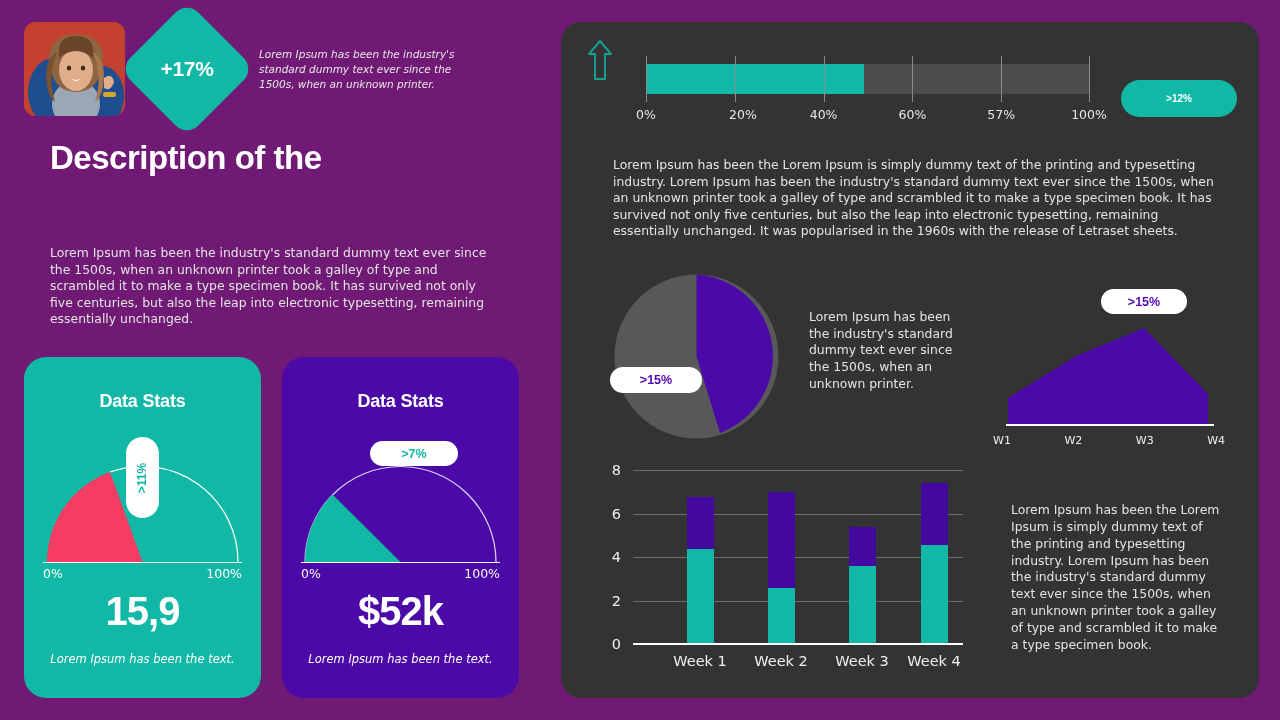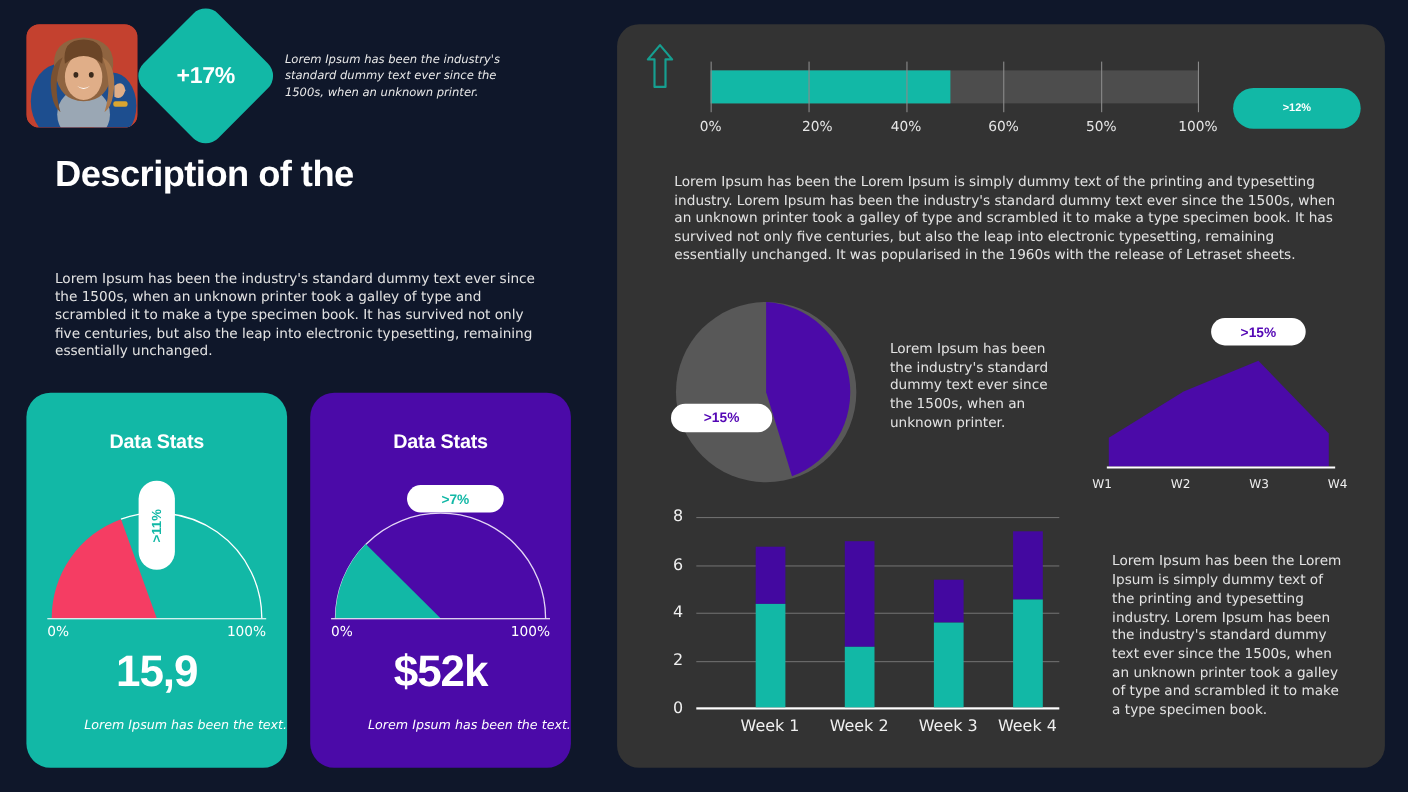--- a/index.html
+++ b/index.html
@@ -2,21 +2,21 @@
 <html><head>
 <meta charset="utf-8">
 <style>
   * { box-sizing: border-box; margin: 0; padding: 0; }
   html, body {
     width: 1280px; height: 720px;
     background: #2b2b2b;
     font-family: "Liberation Sans", sans-serif;
     overflow: hidden;
   }
-  .slide { position: relative; width: 1280px; height: 720px; background: #0f172a; }
+  .slide { position: relative; width: 1280px; height: 720px; background: #701a75; }
 
   
   .left-col { position: absolute; left: 0; top: 0; width: 556px; height: 720px; }
 
   .photo {
     position: absolute; left: 24px; top: 22px; width: 101px; height: 94px;
     border-radius: 12px; overflow: hidden;
     background: #c0392b;
   }
   .photo svg { display: block; width: 101px; height: 94px; }
@@ -80,21 +80,21 @@
     font-family: "DejaVu Sans", sans-serif;
   }
 
   .big-value {
     position: absolute; top: 232px; left: 0; width: 100%;
     text-align: center; color: #ffffff; font-size: 40px; font-weight: bold;
     letter-spacing: -1px;
   }
   .card-foot {
     position: absolute; top: 295px; left: 0; width: 100%;
-    text-align: right; color: #ffffff; font-size: 11.5px; font-style: italic;
+    text-align: center; color: #ffffff; font-size: 11.5px; font-style: italic;
     font-family: "DejaVu Sans", sans-serif;
   }
 
   
   .pill-vert {
     position: absolute; left: 102px; top: 80px; width: 33px; height: 81px;
     background: #ffffff; border-radius: 18px;
     display: flex; align-items: center; justify-content: center;
   }
   .pill-vert span {
@@ -312,21 +312,21 @@
       <div class="progress-tick" style="left:88.8px"></div>
       <div class="progress-tick" style="left:177.6px"></div>
       <div class="progress-tick" style="left:266.4px"></div>
       <div class="progress-tick" style="left:355.2px"></div>
       <div class="progress-tick" style="left:443px"></div>
       <div class="progress-labels">
         <span style="left:0px">0%</span>
         <span style="left:97px">20%</span>
         <span style="left:177.6px">40%</span>
         <span style="left:266.4px">60%</span>
-        <span style="left:355.2px">50%</span>
+        <span style="left:355.2px">57%</span>
         <span style="left:443px">100%</span>
       </div>
     </div>
 
     <div class="badge-pill">&gt;12%</div>
 
     <div class="panel-para">Lorem Ipsum has been the Lorem Ipsum is simply dummy text of the printing and typesetting industry. Lorem Ipsum has been the industry's standard dummy text ever since the 1500s, when an unknown printer took a galley of type and scrambled it to make a type specimen book. It has survived not only five centuries, but also the leap into electronic typesetting, remaining essentially unchanged. It was popularised in the 1960s with the release of Letraset sheets.</div>
 
     <div class="pie-wrap">
       <svg width="165" height="165" viewBox="0 0 165 165" xmlns="http://www.w3.org/2000/svg">

